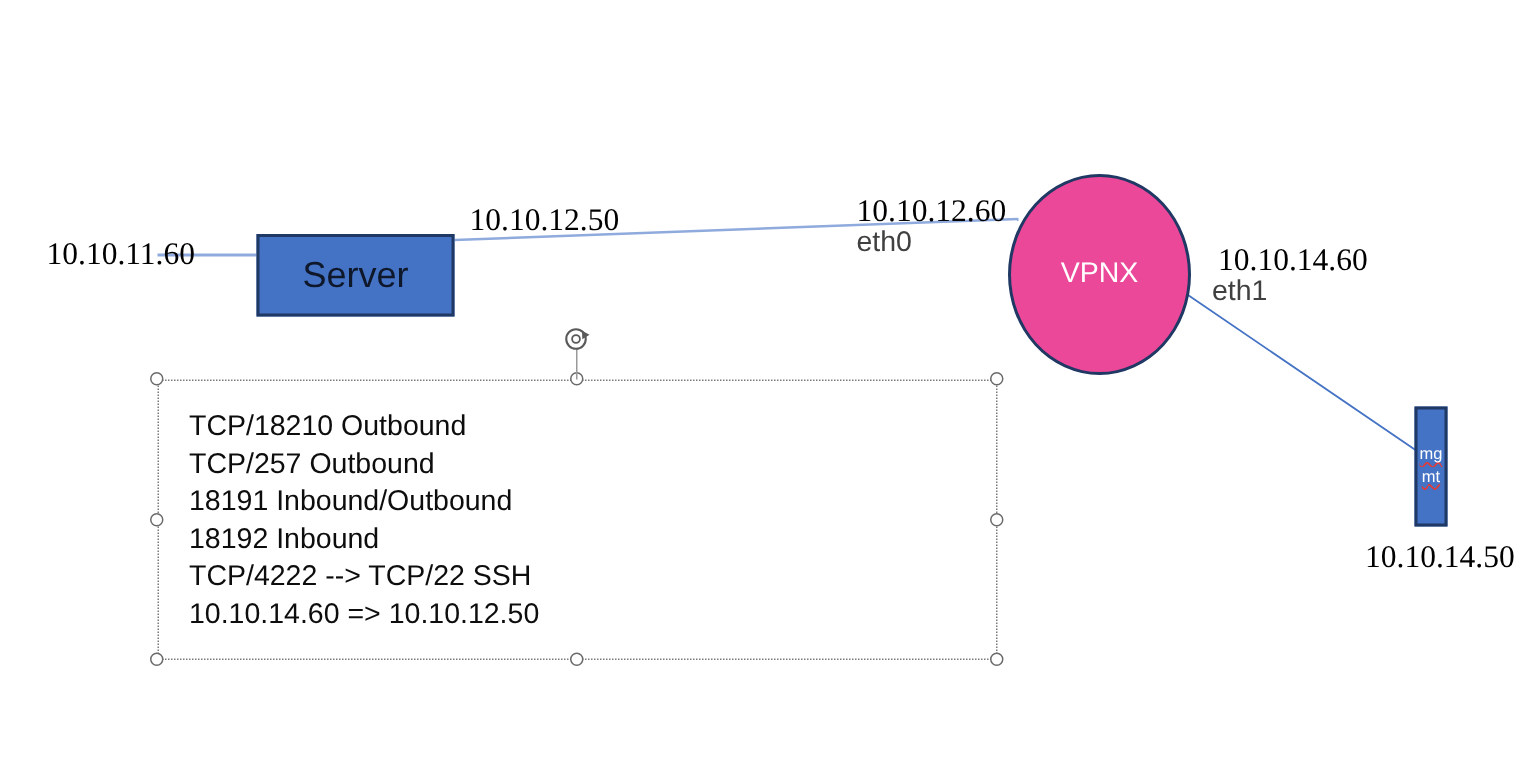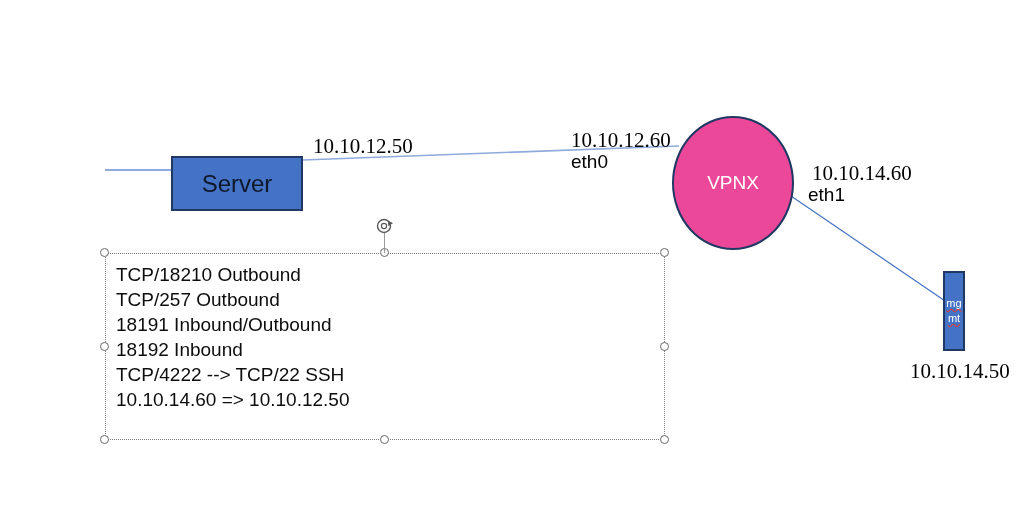--- a/index.html
+++ b/index.html
@@ -30,21 +30,21 @@
     font-family: Liberation Serif, serif;
     font-size: 21px;
     color: #000000;
     white-space: nowrap;
     line-height: 1.15;
   }
   .iface-label {
     position: absolute;
     font-family: "Liberation Sans", sans-serif;
     font-size: 19px;
-    color: #000000;
+    color: #404040;
     white-space: nowrap;
     line-height: 1.15;
   }
   
   #server-node {
     position: absolute;
     left: 171px;
     top: 156px;
     width: 132px;
     height: 55px;
@@ -111,21 +111,21 @@
     width: 560px;
     height: 187px;
     border: 1px dotted #7a7a7a;
     box-sizing: border-box;
     background: transparent;
   }
   #ports-list {
     position: absolute;
     left: 10px;
     top: 8px;
-    margin: 0;
+    margin: 10px;
     padding: 0;
     list-style: none;
   }
   #ports-list li {
     font-family: "Liberation Sans", sans-serif;
     font-size: 19px;
     color: #0d0d0d;
     line-height: 25px;
     white-space: nowrap;
   }
@@ -171,20 +171,21 @@
 
   <div id="vpnx-node">
     <span class="node-text">VPNX</span>
   </div>
 
   <div id="mgmt-node">
     <span class="node-text">mg</span>
     <span class="node-text">mt</span>
   </div>
 
+  <div class="ip-label" style="left:31px; top:157px;">10.10.11.60</div>
 
   <div class="ip-label" style="left:313px; top:134px;">10.10.12.50</div>
 
   <div class="ip-label" style="left:571px; top:128px;">10.10.12.60</div>
 
   <div class="iface-label" style="left:571px; top:151px;">eth0</div>
 
   <div class="ip-label" style="left:812px; top:161px;">10.10.14.60</div>
 
   <div class="iface-label" style="left:808px; top:184px;">eth1</div>

